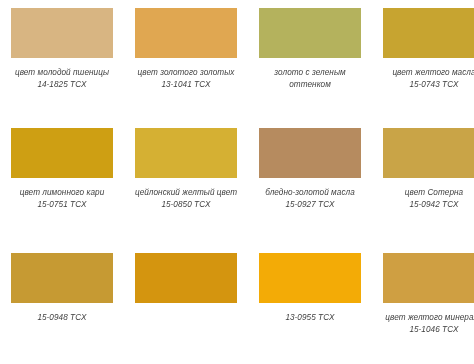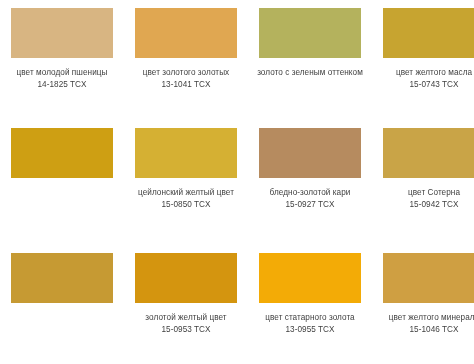--- a/index.html
+++ b/index.html
@@ -20,20 +20,21 @@
     grid-template-columns: repeat(4, 1fr);
     grid-template-rows: 120px 125px 119px;
     box-sizing: border-box;
   }
   .swatch-cell {
     display: flex;
     flex-direction: column;
     align-items: center;
     box-sizing: border-box;
     padding: 8px 6px 0 6px;
+    font-style: italic;
   }
   .swatch-chip {
     width: 102px;
     height: 50px;
     flex: none;
   }
   .swatch-caption {
     margin-top: 9px;
     width: 112px;
     text-align: center;
@@ -80,64 +81,64 @@
   <div class="swatch-cell">
     <div class="swatch-chip" style="background-color: rgb(199, 164, 48);"></div>
     <div class="swatch-caption">
       <span class="swatch-name">цвет желтого масла</span>
       <span class="swatch-code">15-0743 TCX</span>
     </div>
   </div>
 
   <div class="swatch-cell">
     <div class="swatch-chip" style="background-color: rgb(206, 159, 19);"></div>
+    <div class="swatch-caption">
+      <span class="swatch-name">цвет лимонного кари</span>
+      <span class="swatch-code">15-0751 TCX</span>
+    </div>
   </div>
 
   <div class="swatch-cell">
     <div class="swatch-chip" style="background-color: rgb(213, 176, 51);"></div>
     <div class="swatch-caption">
       <span class="swatch-name">цейлонский желтый цвет</span>
       <span class="swatch-code">15-0850 TCX</span>
     </div>
   </div>
 
   <div class="swatch-cell">
     <div class="swatch-chip" style="background-color: rgb(182, 139, 95);"></div>
     <div class="swatch-caption">
-      <span class="swatch-name">бледно-золотой кари</span>
+      <span class="swatch-name">бледно-золотой масла</span>
       <span class="swatch-code">15-0927 TCX</span>
     </div>
   </div>
 
   <div class="swatch-cell">
     <div class="swatch-chip" style="background-color: rgb(201, 164, 71);"></div>
     <div class="swatch-caption">
       <span class="swatch-name">цвет Сотерна</span>
       <span class="swatch-code">15-0942 TCX</span>
     </div>
   </div>
 
   <div class="swatch-cell">
     <div class="swatch-chip" style="background-color: rgb(198, 154, 51);"></div>
     <div class="swatch-caption">
+      <span class="swatch-code">15-0948 TCX</span>
     </div>
   </div>
 
   <div class="swatch-cell">
     <div class="swatch-chip" style="background-color: rgb(212, 149, 15);"></div>
-    <div class="swatch-caption">
-      <span class="swatch-name">золотой желтый цвет</span>
-      <span class="swatch-code">15-0953 TCX</span>
-    </div>
   </div>
 
   <div class="swatch-cell">
     <div class="swatch-chip" style="background-color: rgb(243, 171, 6);"></div>
     <div class="swatch-caption">
-      <span class="swatch-name">цвет статарного золота</span>
       <span class="swatch-code">13-0955 TCX</span>
     </div>
   </div>
 
   <div class="swatch-cell">
     <div class="swatch-chip" style="background-color: rgb(207, 159, 66);"></div>
     <div class="swatch-caption">
       <span class="swatch-name">цвет желтого минерала</span>
       <span class="swatch-code">15-1046 TCX</span>
     </div>

